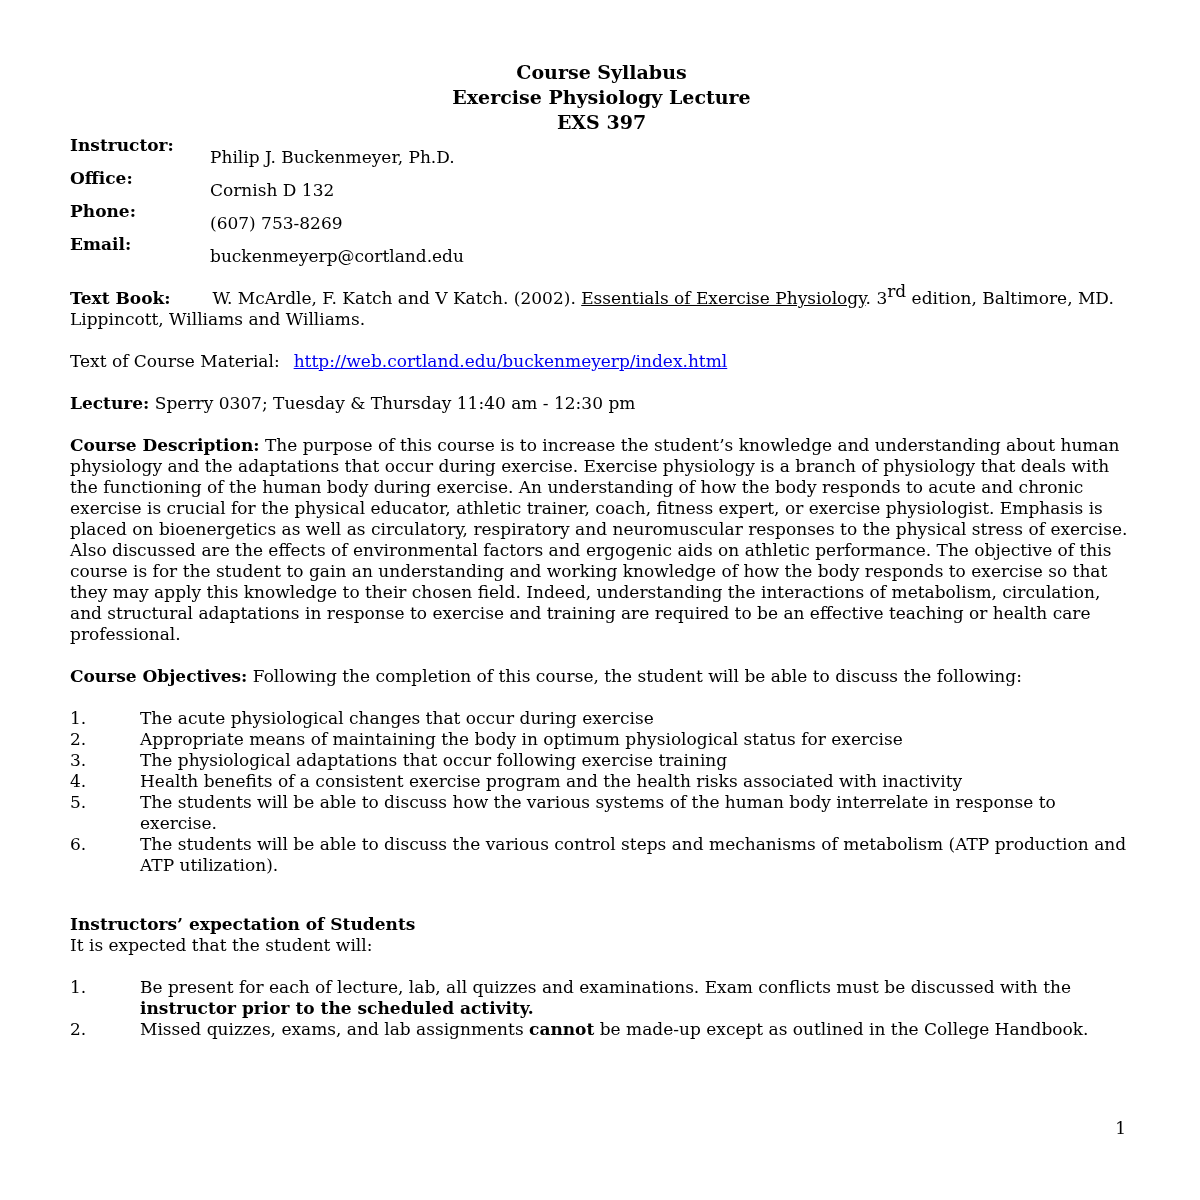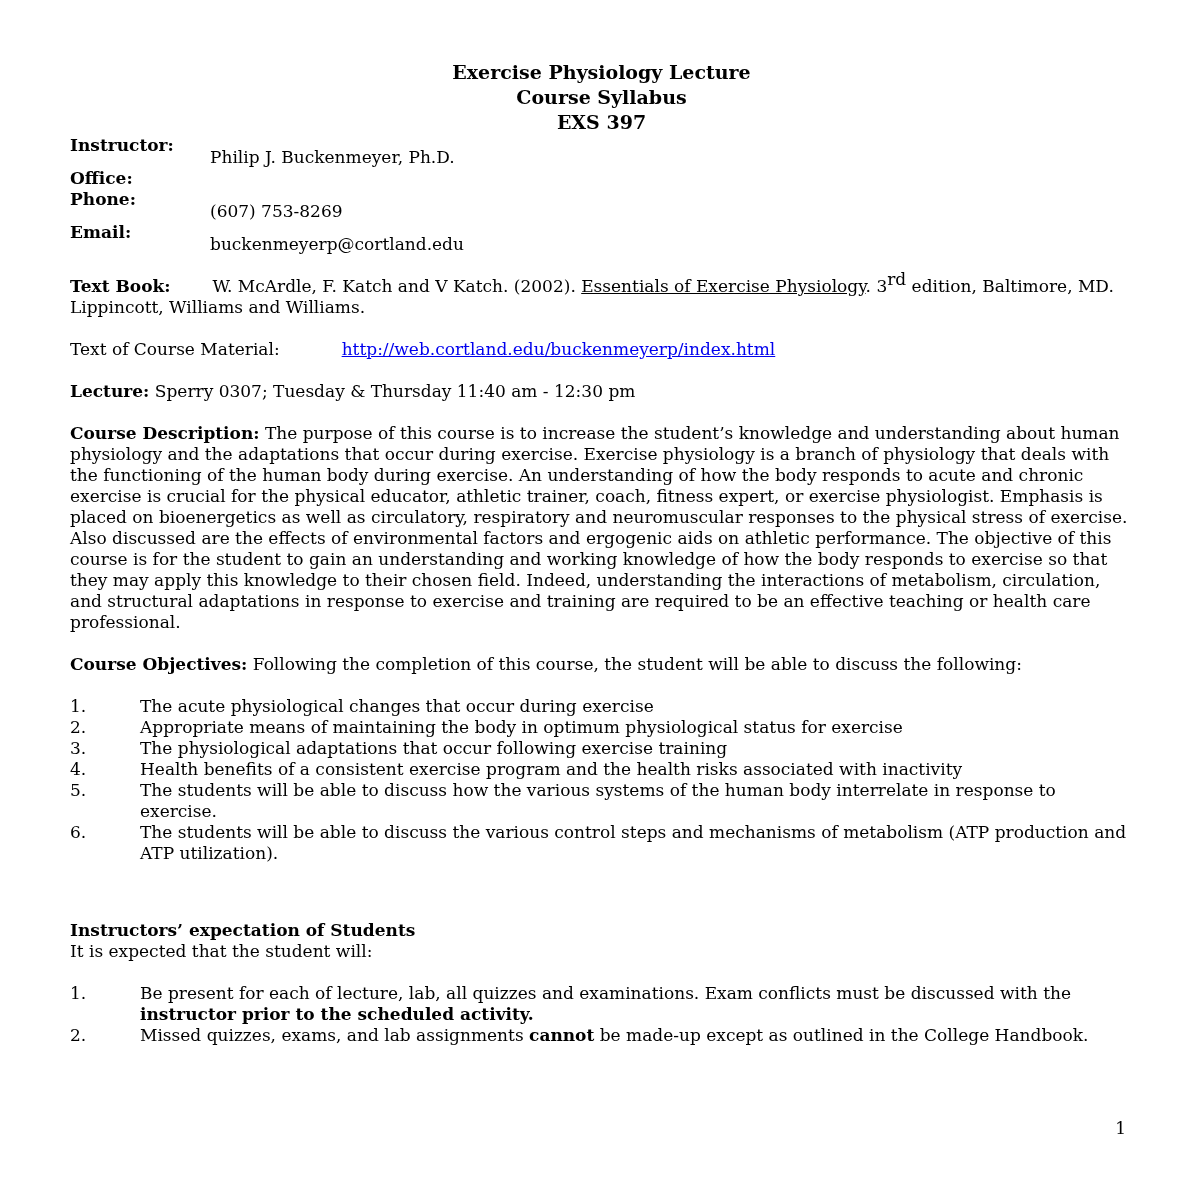--- a/index.html
+++ b/index.html
@@ -29,51 +29,52 @@
   }
   .contact-row { display: flex; }
   .contact-label { font-weight: bold; width: 140px; flex: none; }
   .contact-value { flex: 1; margin-top: 12px; }
   .para { margin-top: 21px; }
   .b { font-weight: bold; }
   .tab-sp { display: inline-block; width: 42px; }
   .sp-small { display: inline-block; width: 14px; }
   .book-title { text-decoration: underline; }
   sup { font-size: 17px; line-height: 0; vertical-align: super; }
-  a.doc-link { color: #0000EE; text-decoration: underline; cursor: pointer; margin-left: 48px; }
+  a.doc-link { color: #0000EE; text-decoration: underline; cursor: pointer; }
   .list { margin-top: 21px; }
   .list-row { display: flex; }
   .list-num { width: 70px; flex: none; }
   .list-text { flex: 1; }
-  .expect-heading { margin-top: 56px; }
+  .expect-heading { margin-top: 38px; }
   .page-number {
     position: absolute;
     right: 74px;
     top: 1118px;
   }
 </style>
 </head>
 <body>
 
 <div class="page">
   <div class="content">
 
     <div class="title-block">
+      <div>Course Syllabus</div>
       <div>Exercise Physiology Lecture</div>
-      <div>Course Syllabus</div>
       <div>EXS 397</div>
     </div>
 
     <div>
       <div class="contact-row">
         <span class="contact-label">Instructor:</span>
         <span class="contact-value">Philip J. Buckenmeyer, Ph.D.</span>
       </div>
       <div class="contact-row">
         <span class="contact-label">Office:</span>
+        <span class="contact-value">Cornish D 132</span>
       </div>
       <div class="contact-row">
         <span class="contact-label">Phone:</span>
         <span class="contact-value">(607) 753-8269</span>
       </div>
       <div class="contact-row">
         <span class="contact-label">Email:</span>
         <span class="contact-value">buckenmeyerp@cortland.edu</span>
       </div>
     </div>

